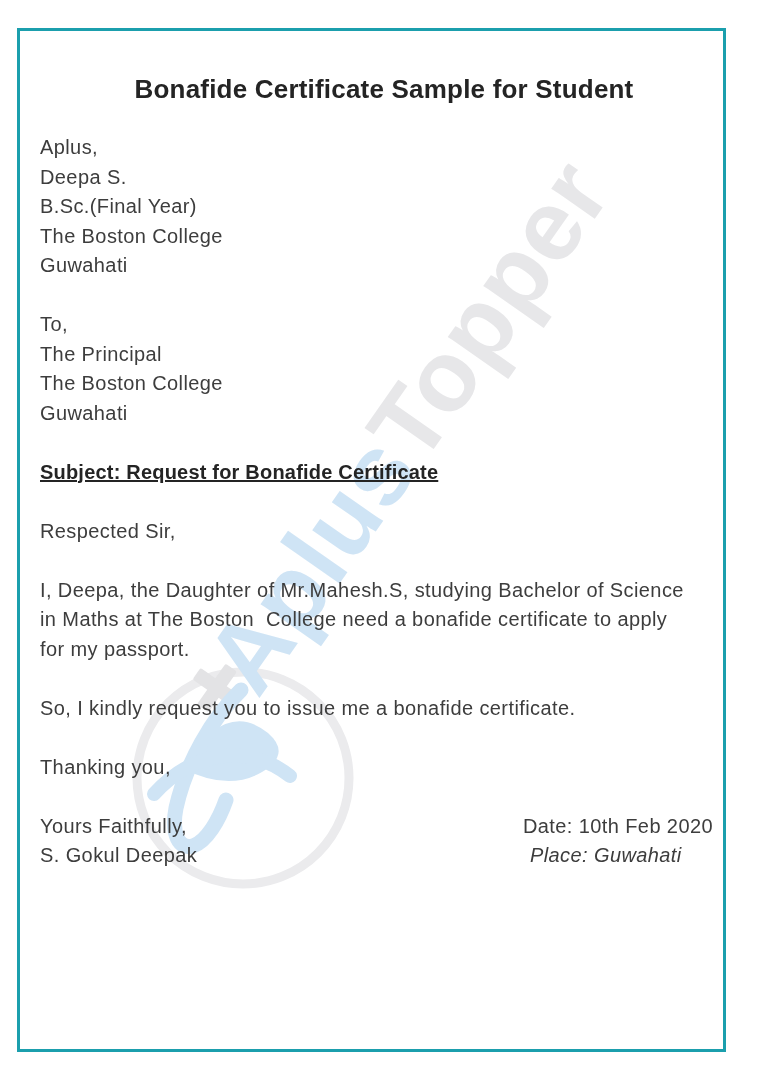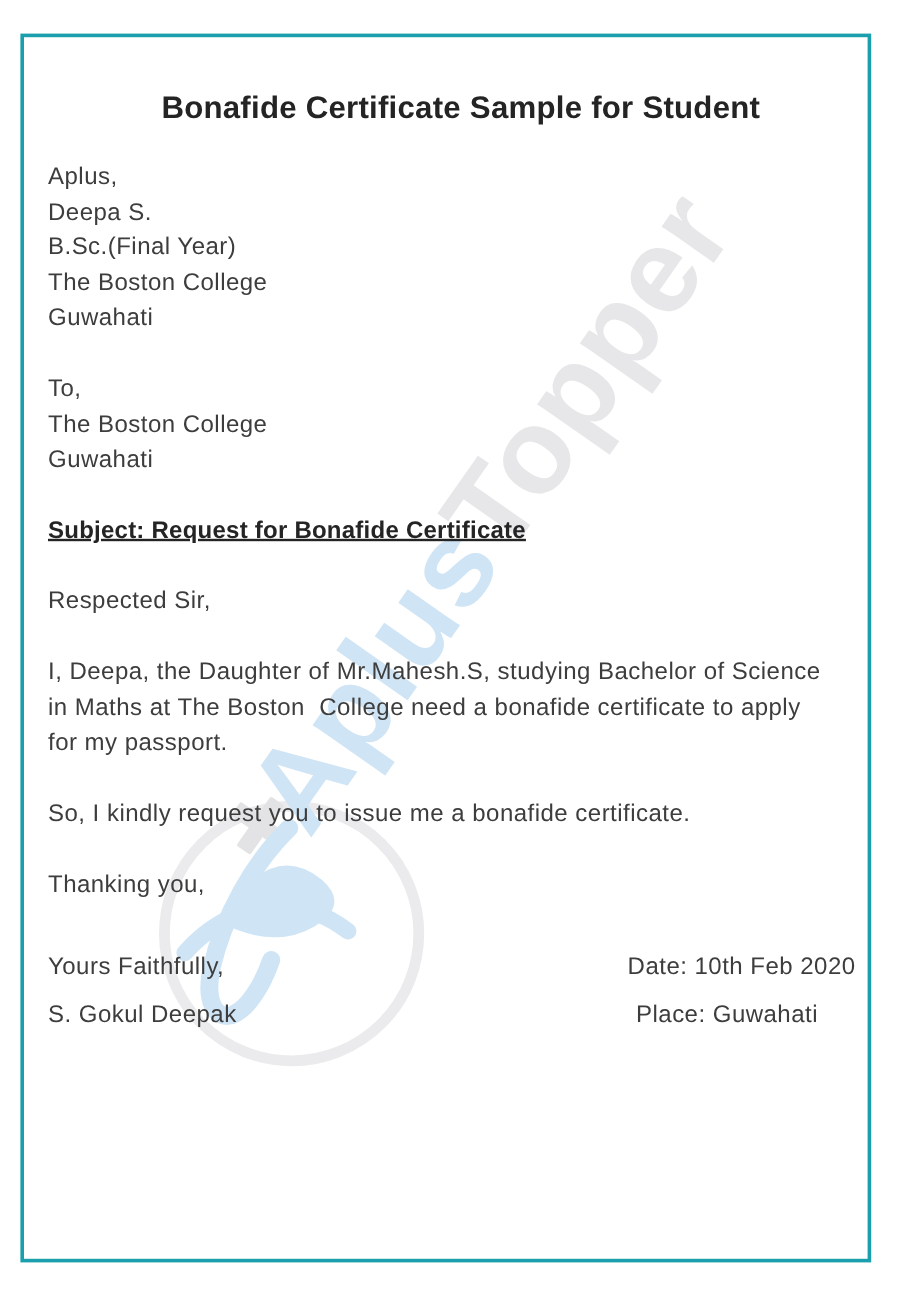--- a/index.html
+++ b/index.html
@@ -18,23 +18,23 @@
     position:absolute;left:40px;top:74px;width:688px;text-align:center;
     font-size:26px;font-weight:bold;letter-spacing:0.2px;color:var(--heading,#242424);
   }
   .column{
     position:absolute;left:40px;top:133px;width:685px;
     font-size:20px;color:var(--text,#3d3d3d);letter-spacing:0.4px;
   }
   .line{height:29.5px;line-height:29.5px;white-space:pre;}
   .blank{height:29.5px;}
   .bold{font-weight:bold;color:var(--heading,#242424);letter-spacing:0.2px;text-decoration:underline;}
-  .sig-row{position:relative;height:29.5px;line-height:29.5px;margin-top:10px;}
+  .sig-row{position:relative;height:29.5px;line-height:29.5px;}
   .sig-right{position:absolute;top:0;left:483px;white-space:pre;}
-  .sig-right.second{left:490px;}
+  .sig-right.second{left:490px;font-style:italic;}
   svg text{font-family:"Liberation Sans","DejaVu Sans",sans-serif;}
 </style>
 </head>
 <body>
 
 <svg class="watermark" viewBox="0 0 768 1086" xmlns="http://www.w3.org/2000/svg" aria-hidden="true">
 
   <circle cx="243" cy="778" r="106" fill="none" style="stroke:var(--wm_ring,#ebebed)" stroke-width="9"></circle>
 
   <g transform="rotate(35 217 688)">
@@ -63,20 +63,21 @@
   <div class="column">
     <div class="line">Aplus,</div>
     <div class="line">Deepa S.</div>
     <div class="line">B.Sc.(Final Year)</div>
     <div class="line">The Boston College</div>
     <div class="line">Guwahati</div>
 
     <div class="blank"></div>
 
     <div class="line">To,</div>
+    <div class="line">The Principal</div>
     <div class="line">The Boston College</div>
     <div class="line">Guwahati</div>
 
     <div class="blank"></div>
 
     <div class="line bold">Subject: Request for Bonafide Certificate</div>
 
     <div class="blank"></div>
 
     <div class="line">Respected Sir,</div>

